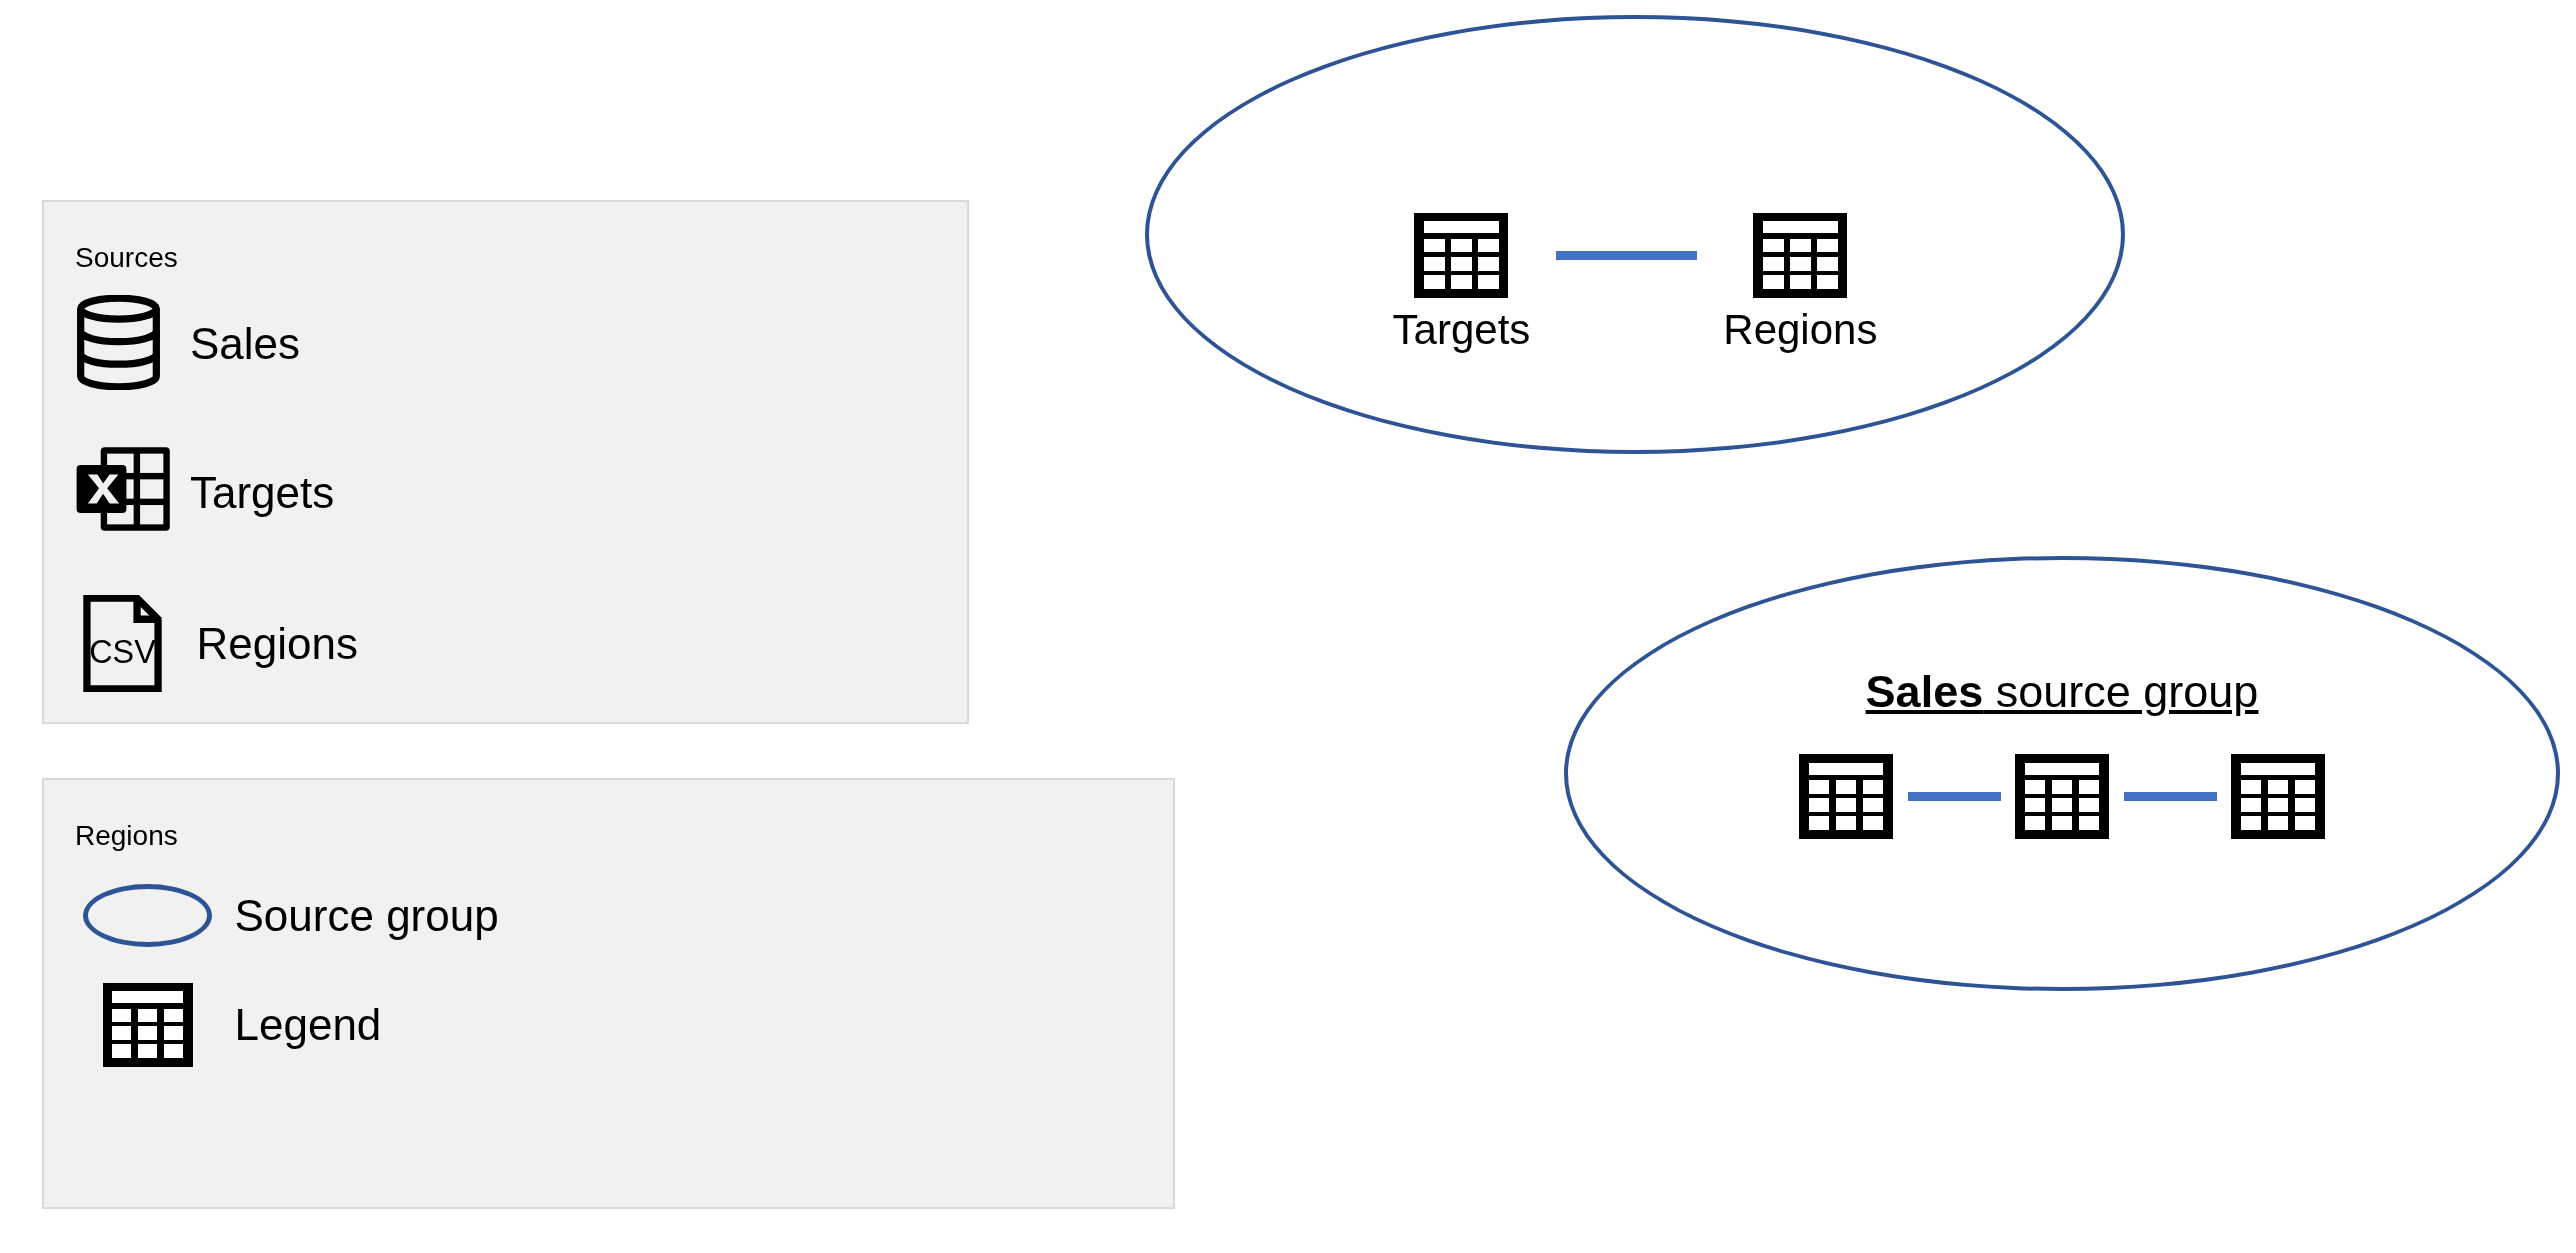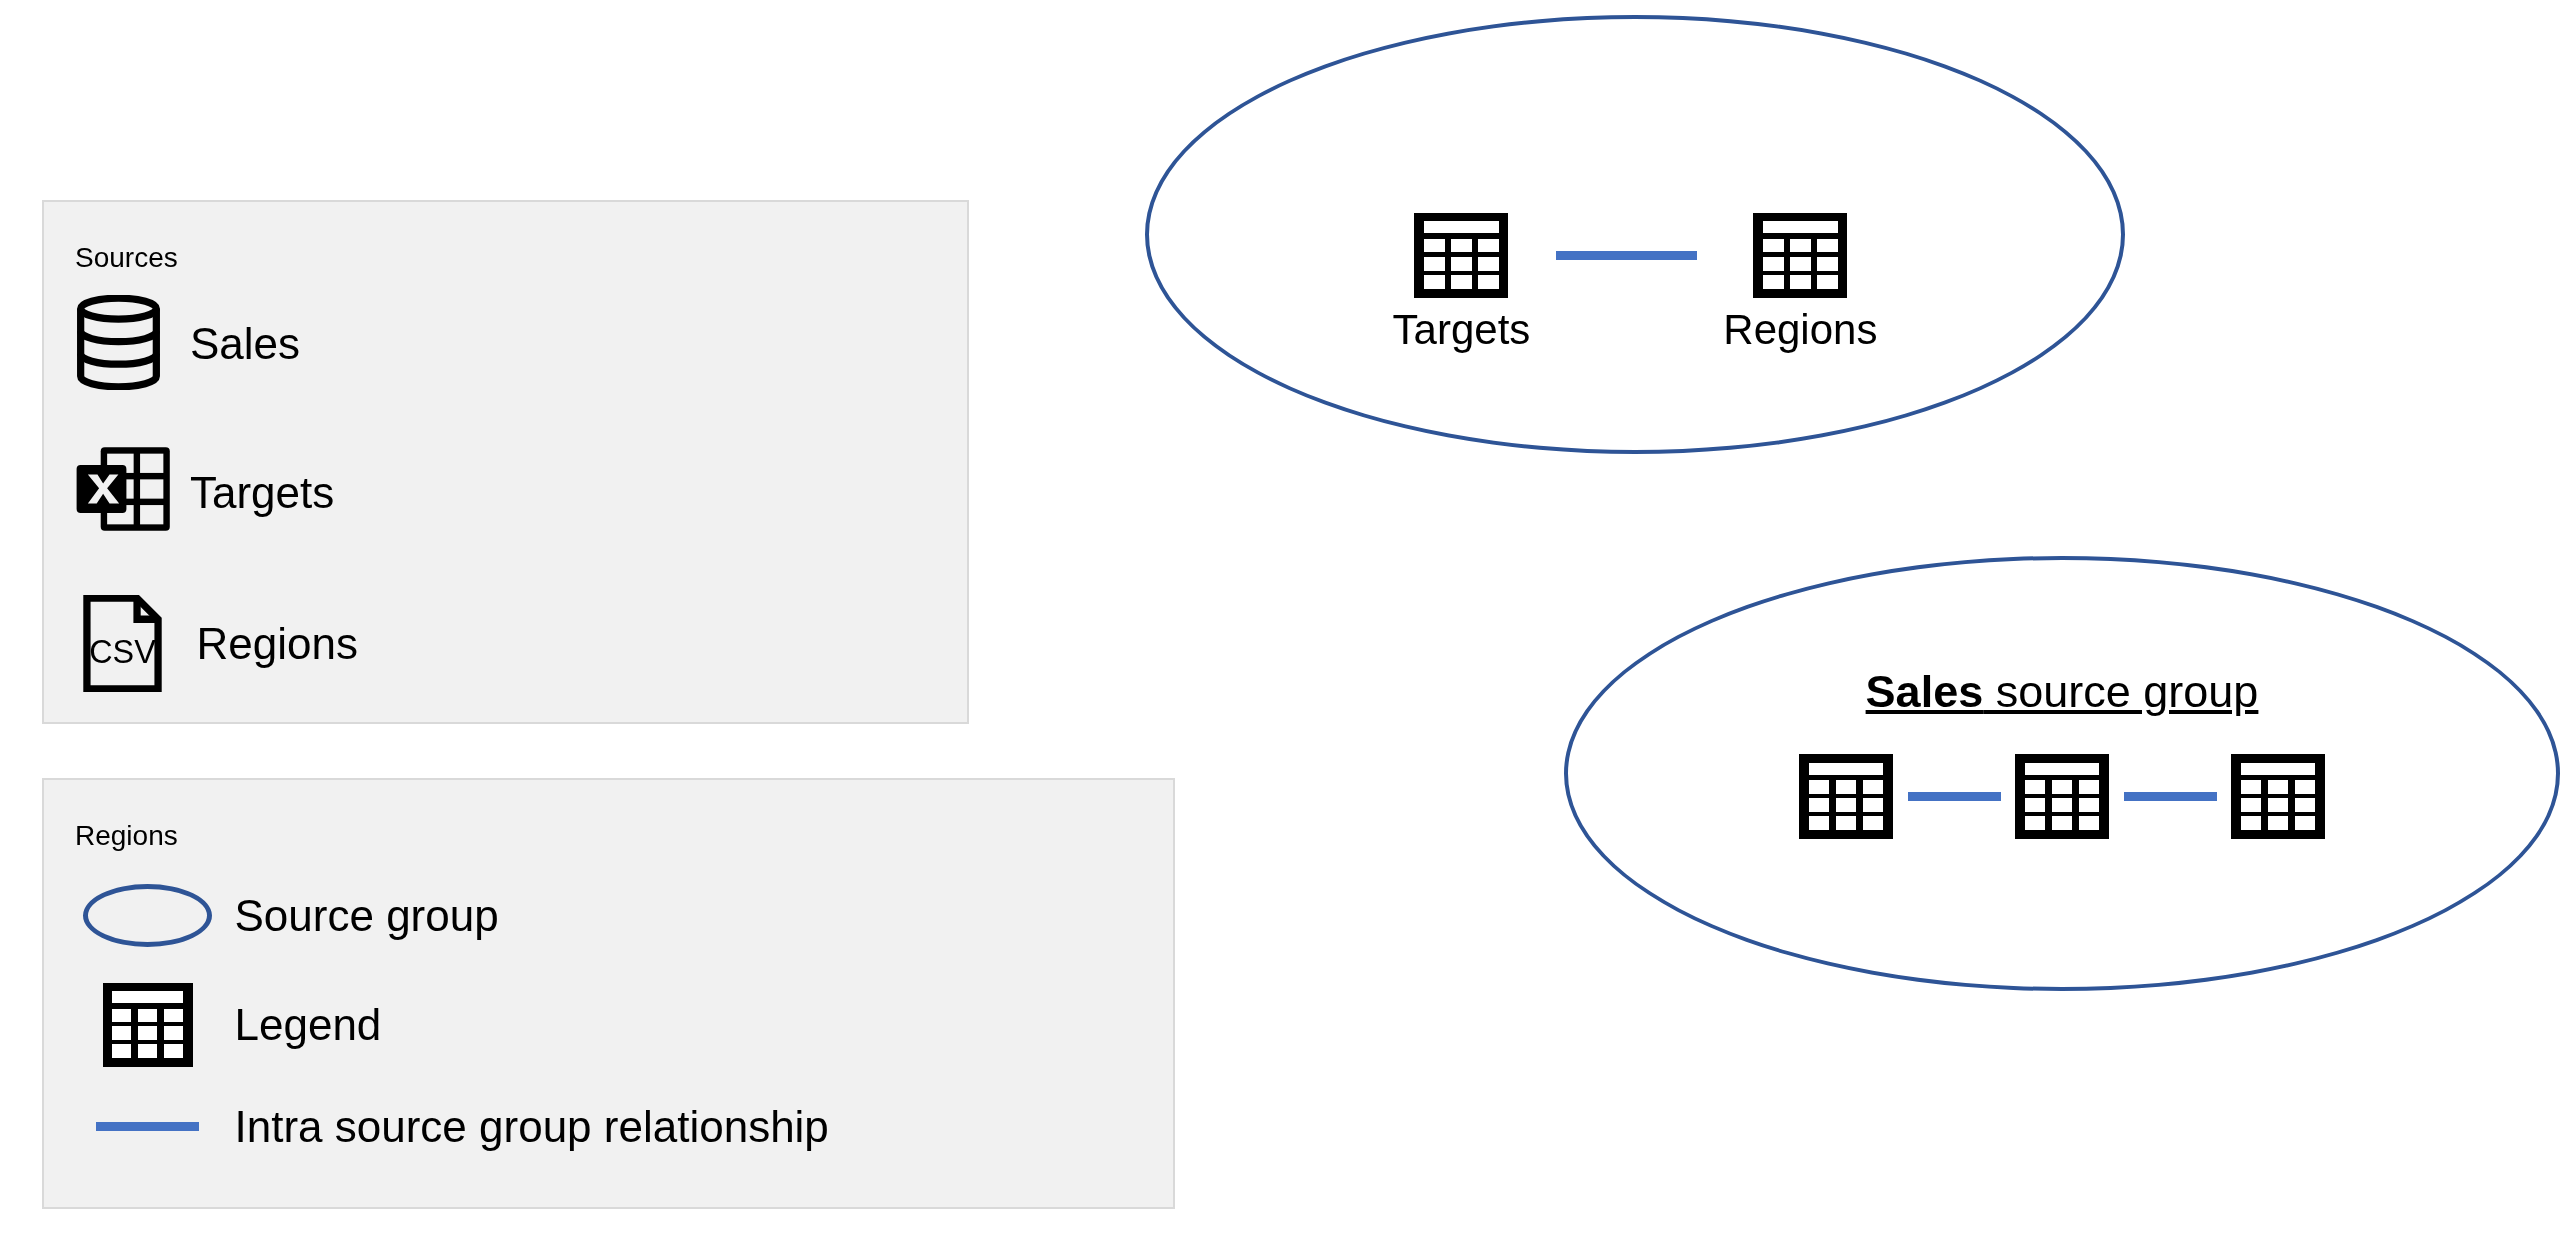--- a/index.html
+++ b/index.html
@@ -279,26 +279,20 @@
               <i></i>
               <i></i>
               <i></i>
               <i></i>
             </div>
         </div>
       </div>
       <div class="lgd-label">Legend</div>
     </div>
 
-    <div class="lgd-row" id="lgd-row-2">
-      <div class="icon-slot">
-        <div class="line-swatch"></div>
-      </div>
-      <div class="lgd-label">Intra source group relationship</div>
-    </div>
   </div>
 
   <div class="group-ellipse" id="import-group">
     <div class="group-body">
       <div class="node">
         <div class="table-icon sz-group">
           <div class="hdr"></div>
           <div class="cells">
               <i></i>
               <i></i>

